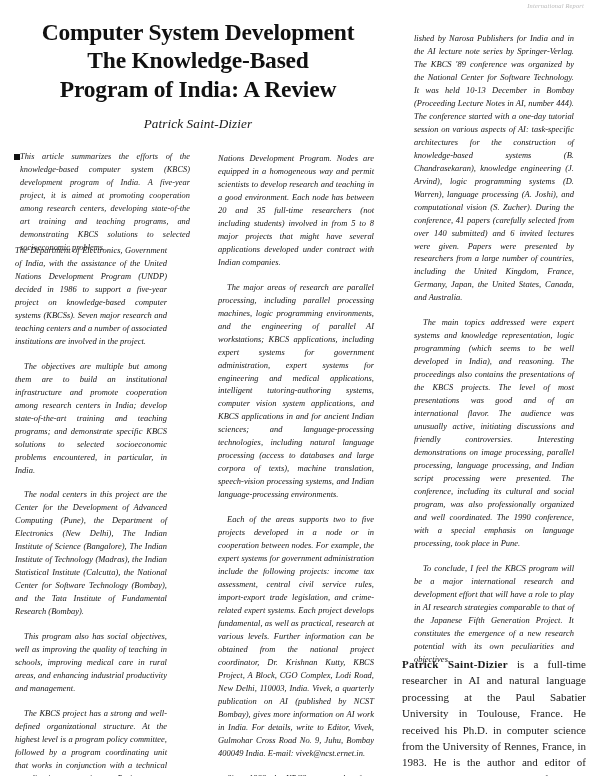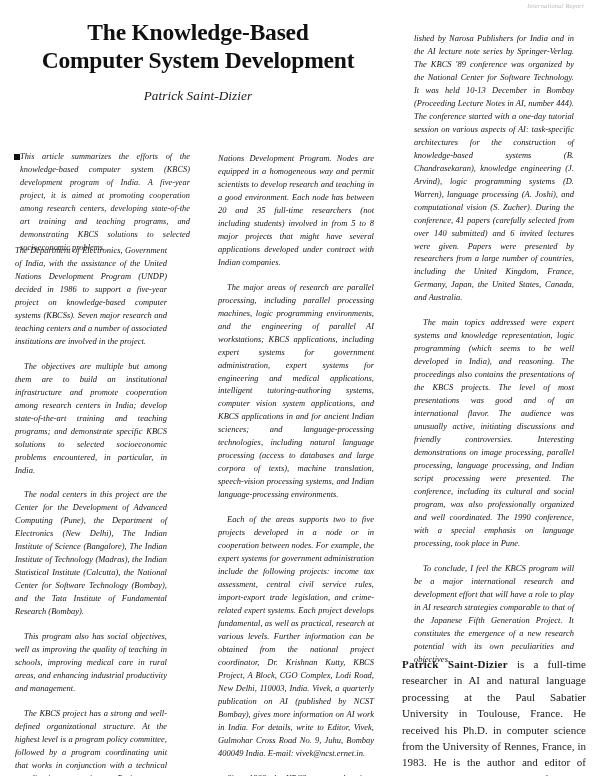--- a/index.html
+++ b/index.html
@@ -140,22 +140,23 @@
 </style>
 </head>
 <body>
 
 <div class="page">
 
   <div class="running-head">International Report</div>
 
   <div class="masthead">
     <h1 class="doc-title">
+      <span class="tl">Computer System Development</span>
       <span class="tl">The Knowledge-Based</span>
-      <span class="tl">Computer System Development</span>
+      <span class="tl">Program of India: A Review</span>
     </h1>
     <div class="doc-author">Patrick Saint-Dizier</div>
   </div>
 
   <div class="abstract">
     <span class="abstract-bullet"></span>
     <div class="abstract-text">This article summarizes the efforts of the knowledge-based computer system (KBCS) development program of India. A five-year project, it is aimed at promoting cooperation among research centers, developing state-of-the art training and teaching programs, and demonstrating KBCS solutions to selected socioeconomic problems.</div>
   </div>
 
   <div class="col" id="col1">

